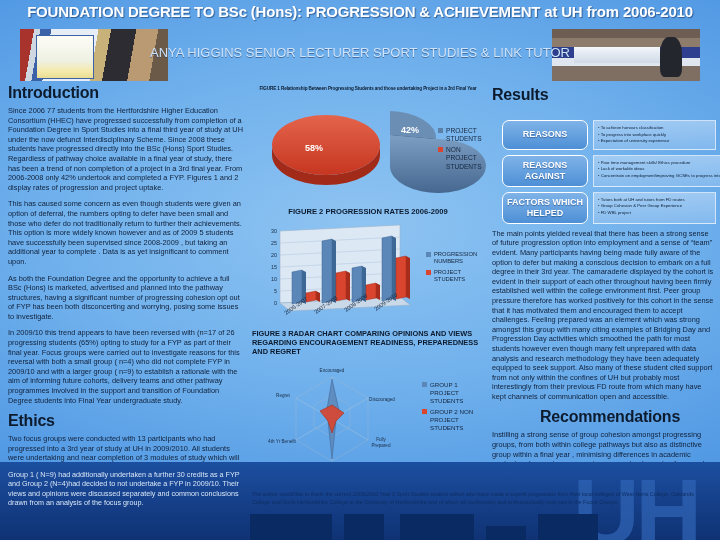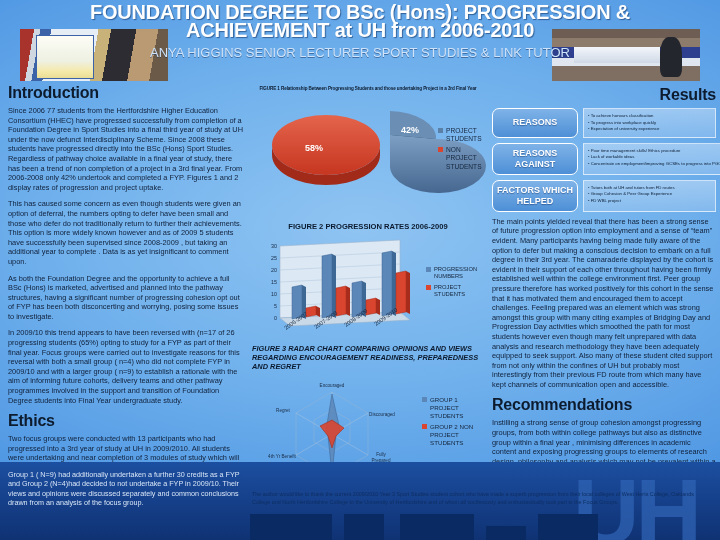--- a/index.html
+++ b/index.html
@@ -12,21 +12,21 @@
   #poster{
     position:absolute;inset:0;
     background:
       radial-gradient(ellipse 130% 90% at 50% 42%, #8fc4f2 0%, #6fb0ec 34%, #4a93e2 68%, #2f7ed6 100%);
   }
   
   .hdr{position:absolute;left:0;top:0;width:720px;height:78px;}
   .hdr-title{
     position:absolute;left:18px;top:3px;width:684px;
     text-align:center;color:#ffffff;font-weight:bold;
-    font-size:20px;line-height:18px;letter-spacing:-0.2px;
+    font-size:15px;line-height:18px;letter-spacing:-0.2px;
     text-shadow:1px 1px 1px rgba(10,40,90,.55);
   }
   .hdr-sub{
     position:absolute;left:150px;top:48px;width:420px;text-align:center;
     color:#cfe4fa;font-size:13px;line-height:10.5px;
     text-shadow:0 1px 0 rgba(20,50,100,.5);
   }
   .photo{position:absolute;border:0;overflow:hidden;}
   .photo-l{left:20px;top:29px;width:148px;height:52px;
     background:linear-gradient(100deg,#a8322c 0 9%,#cfd8e0 9% 13%,#3c63a8 13% 20%,#e7edf4 20% 50%,#c8b27a 50% 58%,#2c2c32 58% 74%,#b99a72 74% 88%,#6c5a48 88% 100%);}
@@ -52,38 +52,39 @@
   p.body{
     color:#10203a;font-size:7.4px;line-height:9.6px;margin:0 0 7px 0;
     text-align:left;
   }
   
   .fig-cap{
     color:#0b1a2e;font-weight:bold;text-align:center;margin:0 0 3px 0;
   }
   .cap-1{font-size:4.6px;line-height:6px;letter-spacing:-0.1px;}
   .cap-2{font-size:7.6px;line-height:9px;}
-  .cap-3{font-size:7.4px;line-height:9px;text-align:left;padding:0 2px;font-style:italic;}
+  .cap-3{font-size:7.4px;line-height:9px;text-align:left;padding:0 2px;}
   .pie-wrap{position:relative;height:108px;margin-top:2px;}
   .legend{position:absolute;font-size:6.6px;line-height:8.4px;color:#16263d;}
   .legend .li{display:flex;align-items:flex-start;gap:3px;margin-bottom:2px;}
   .legend .sw{width:5px;height:5px;flex:0 0 5px;margin-top:1px;}
   
   .bars{position:relative;height:110px;}
   .blegend{position:absolute;right:0;top:32px;font-size:5.8px;line-height:7.4px;color:#16263d;}
   
   .rbox-row{display:flex;align-items:stretch;margin-bottom:5px;}
   .rbox{
     width:86px;flex:0 0 86px;border-radius:7px;
     background:linear-gradient(180deg,#7fb3e8,#4d8fd6);
     border:1px solid #ffffff;
     color:#ffffff;font-size:9px;font-weight:bold;line-height:11px;
     display:flex;align-items:center;justify-content:center;text-align:center;
     padding:4px 2px;box-sizing:border-box;
     text-shadow:0 1px 1px rgba(10,40,90,.45);
+    margin-left:10px;
   }
   .rlist{
     flex:1;margin-left:5px;padding:4px 3px 4px 4px;box-sizing:border-box;
     background:linear-gradient(180deg,rgba(200,224,248,.55),rgba(150,195,240,.55));
     border:1px solid rgba(255,255,255,.6);
     font-size:4.3px;line-height:6.6px;color:#0c1d33;
   }
   .rlist div{white-space:nowrap;overflow:hidden;}
   
   .logoband{
@@ -181,21 +182,21 @@
           <span class="sw" style="background:#5b80a8"></span>
           <span>PROJECT STUDENTS</span>
         </div>
         <div class="li">
           <span class="sw" style="background:#d9452f"></span>
           <span>NON PROJECT STUDENTS</span>
         </div>
       </div>
     </div>
 
-    <div class="fig-cap cap-2" style="margin-top:19px;">FIGURE 2 PROGRESSION RATES 2006-2009</div>
+    <div class="fig-cap cap-2" style="margin-top:4px;">FIGURE 2 PROGRESSION RATES 2006-2009</div>
 
     <div class="bars">
       <svg width="236" height="110" viewBox="0 0 236 110">
 
         <polygon points="30,12 150,6 150,78 30,84" fill="#dce8f4" stroke="#9ab4cc" stroke-width="0.6"></polygon>
         <polygon points="30,84 150,78 160,86 40,92" fill="#c9d9e8" stroke="#9ab4cc" stroke-width="0.6"></polygon>
 
         <line x1="30" y1="24" x2="150" y2="18" stroke="#aec5da" stroke-width="0.5"></line>
         <line x1="30" y1="36" x2="150" y2="30" stroke="#aec5da" stroke-width="0.5"></line>
         <line x1="30" y1="48" x2="150" y2="42" stroke="#aec5da" stroke-width="0.5"></line>
@@ -297,21 +298,21 @@
         </div>
         <div class="li">
           <span class="sw" style="background:#d9452f"></span>
           <span style="width:56px">GROUP 2 NON PROJECT STUDENTS</span>
         </div>
       </div>
     </div>
   </div>
 
   <div class="col col-right">
-    <h2 class="sec" style="margin-bottom:4px;text-align:right;">Results</h2>
+    <h2 class="sec" style="margin-bottom:16px;">Results</h2>
 
     <div class="rbox-row">
       <div class="rbox">REASONS</div>
       <div class="rlist">
         <div>• <span>To achieve honours classification</span></div>
         <div>• <span>To progress into workplace quickly</span></div>
         <div>• <span>Expectation of university experience</span></div>
       </div>
     </div>
 
@@ -328,21 +329,21 @@
       <div class="rbox">FACTORS WHICH HELPED</div>
       <div class="rlist">
         <div>• <span>Tutors both at UH and tutors from FD routes</span></div>
         <div>• <span>Group Cohesion &amp; Peer Group Experience</span></div>
         <div>• <span>FD WBL project</span></div>
       </div>
     </div>
 
     <p class="body">The main points yielded reveal that there has been a strong sense of future progression option into employment  and a sense of “team” evident. Many participants having being made fully aware of the option to defer but making a conscious decision to embark on a full degree in their 3rd year. The camaraderie displayed by the cohort is evident in their support of each other throughout having been firmly established well within the college environment first. Peer group pressure therefore has worked positively for this cohort in the sense that it has motivated them and encouraged them to accept challenges. Feeling prepared was an element which was strong amongst this group with many citing examples of Bridging Day and Progression Day activities which smoothed the path for most students however even though many felt unprepared with data analysis and research methodology they have been adequately equipped to seek support. Also many of these student cited support from not only within the confines of UH but probably most interestingly from their  previous FD route from which many have kept channels of communication open and accessible.</p>
 
-    <h2 class="sec" style="margin-top:2px;">Recommendations</h2>
+    <h2 class="sec" style="margin-top:2px;margin-left:48px;">Recommendations</h2>
     <p class="body">Instilling a strong sense of group cohesion amongst progressing groups, from both within college pathways but also as distinctive group within a final year , minimising differences in  academic content and exposing progressing groups to elements of research design, philosophy and analysis which may not be prevalent within a FD programme. Enabling previous pathways to be accessed.</p>
   </div>
 
   <div class="logoband">
     <div class="uh-big">UH</div>
     <div class="method-tail">Group 1 ( N=9) had additionally undertaken a further 30 credits as a FYP and Group 2 (N=4)had decided to not undertake a FYP in 2009/10. Their views and opinions were discussed separately and common conclusions drawn from an analysis of the focus group.</div>
     <div class="ref-body">The author would like to thank the current 2009/2010 Year 3 Sport Studies student cohort who have made a superb progression from their local colleges of West Herts College, Oaklands College and North Hertfordshire College to the University of Hertfordshire and of whom all vociferously and enthusiastically took part in the Focus Groups.</div>
     <div class="uh-bars">
       <span style="left:250px;width:82px;height:26px"></span>
       <span style="left:344px;width:40px;height:26px"></span>

